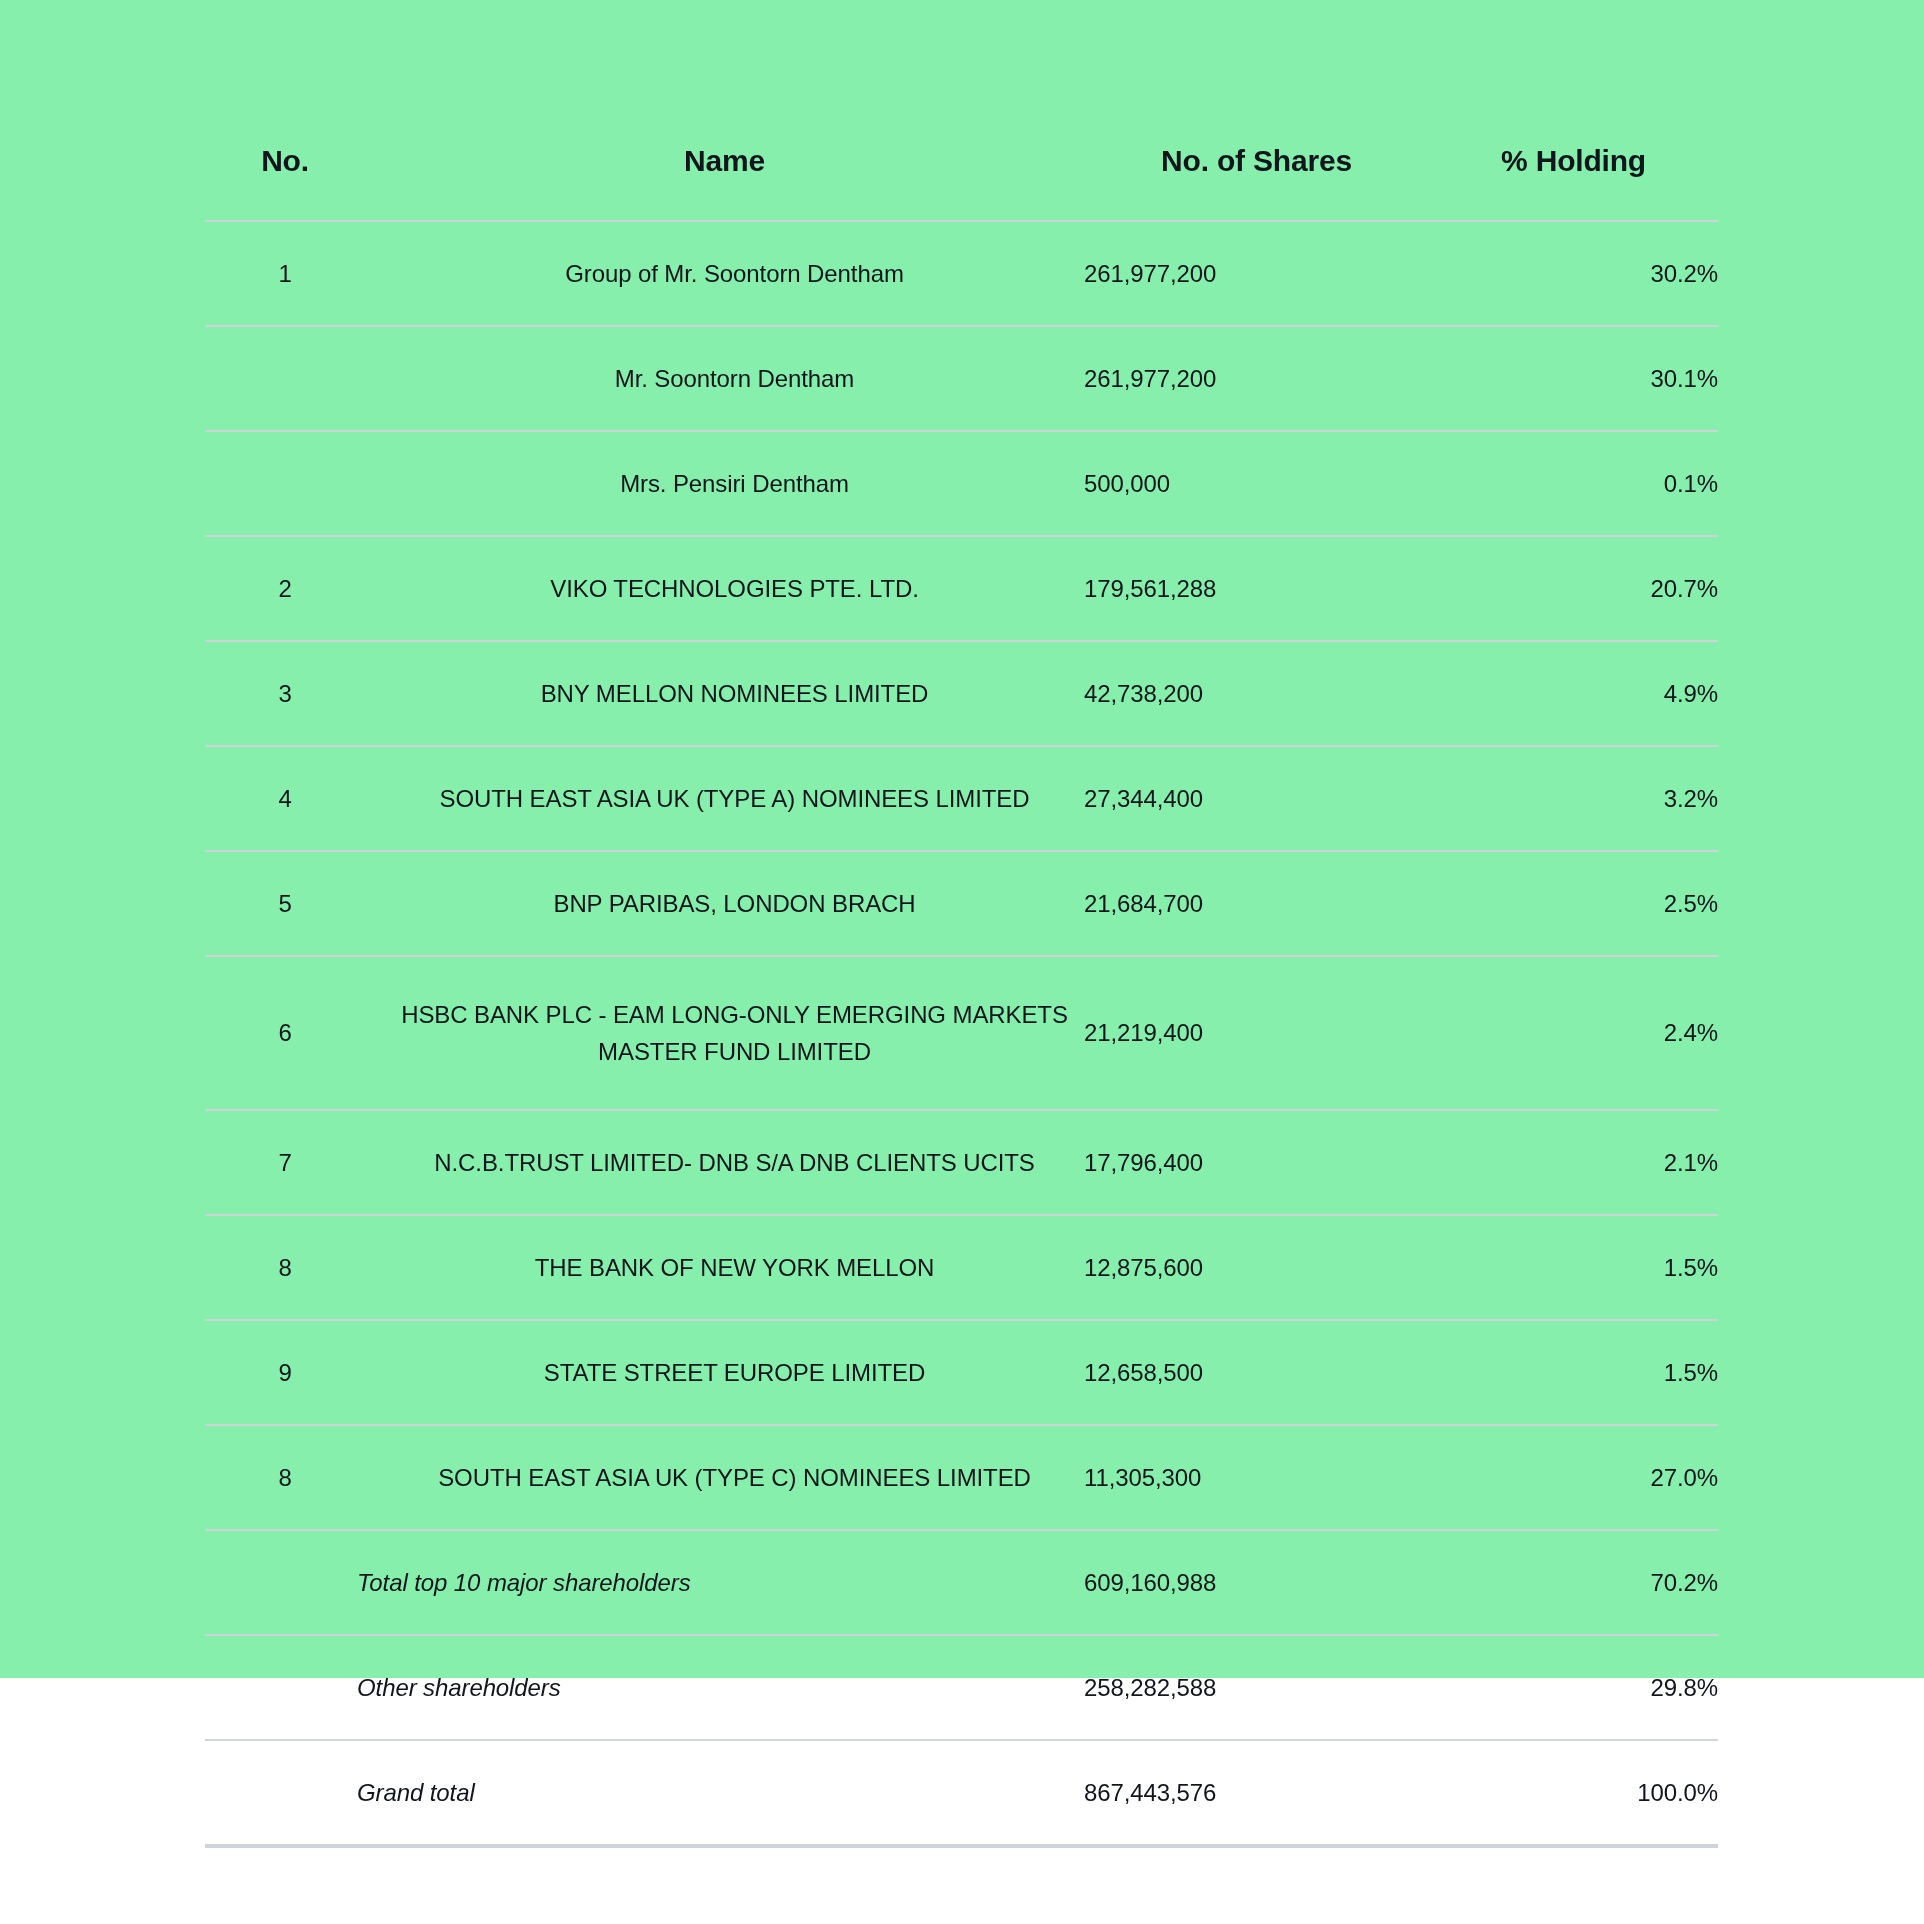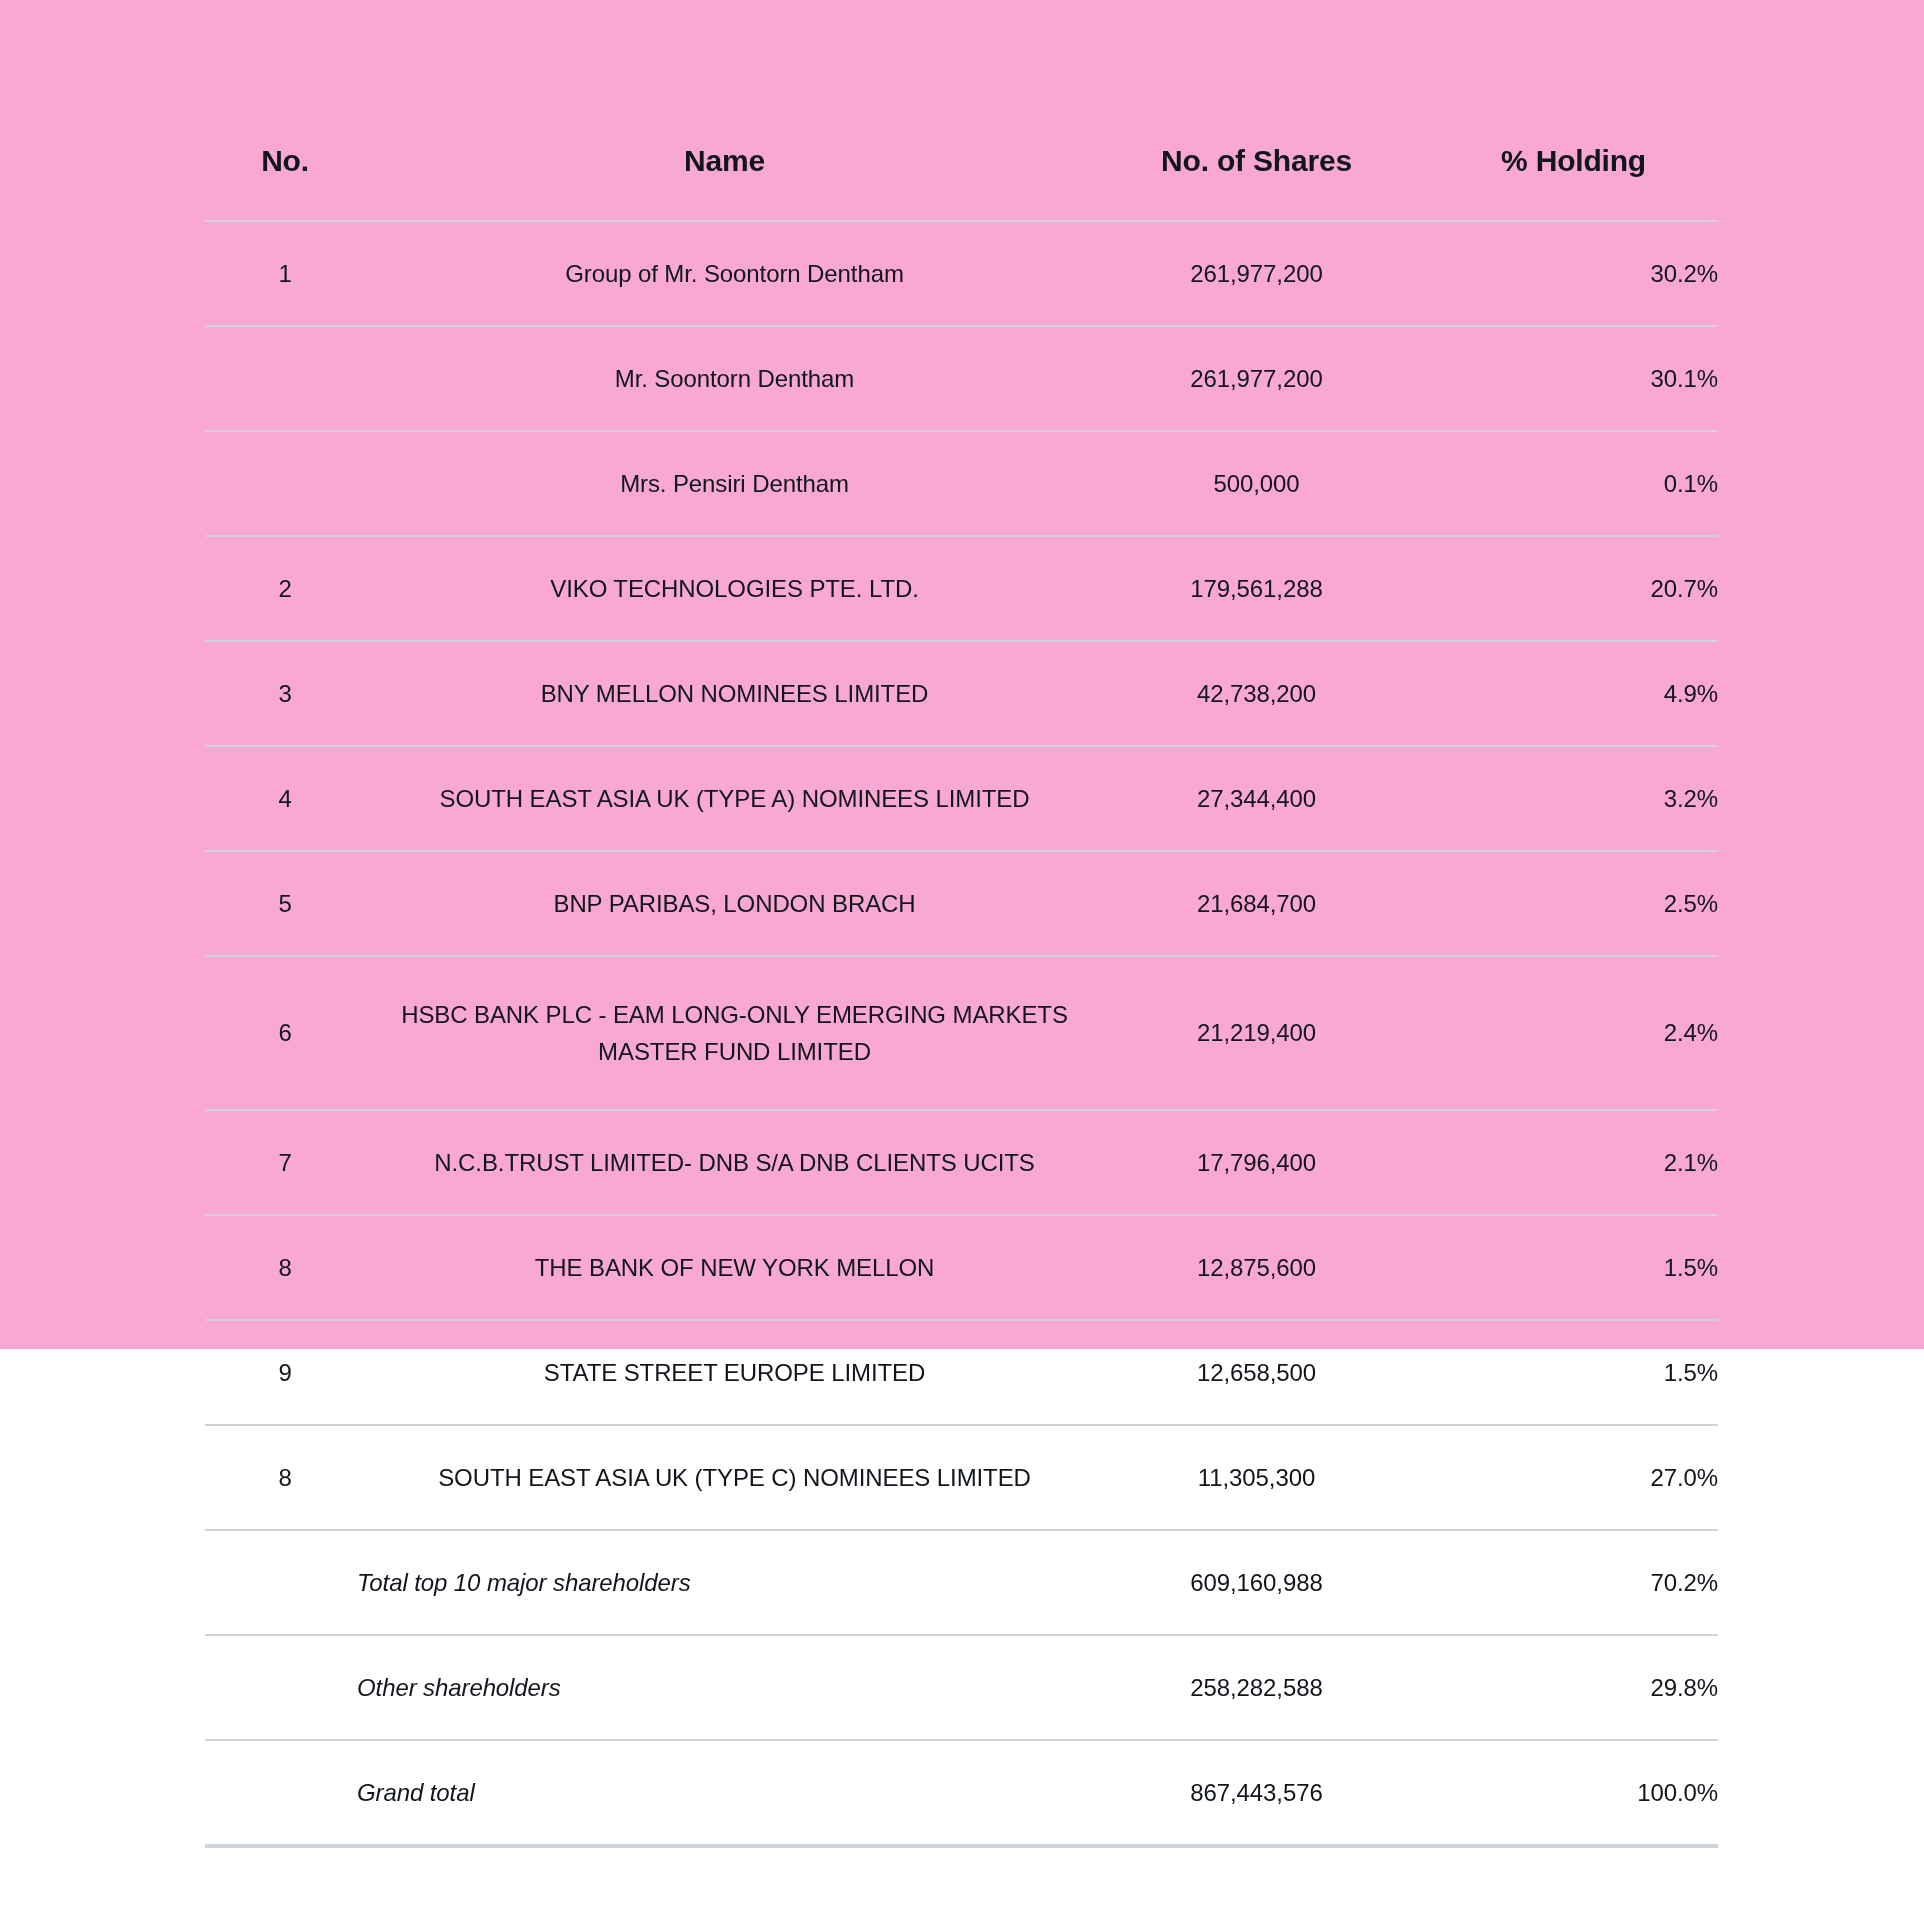--- a/index.html
+++ b/index.html
@@ -11,22 +11,22 @@
     width: 1925px;
     height: 1925px;
     font-family: "Liberation Sans", "DejaVu Sans", sans-serif;
     color: #11161d;
     -webkit-font-smoothing: antialiased;
   }
 
   .page {
     position: relative;
     width: 1925px;
-    height: 1349px;
-    background: #f9a8d4;
+    height: 1678px;
+    background: #86efac;
     box-sizing: border-box;
   }
 
   .table-wrap {
     position: absolute;
     left: 205px;
     top: 144px;
     width: 1513px;
   }
 
@@ -66,21 +66,21 @@
 
   td.col-no {
     text-align: center;
   }
   td.col-name {
     text-align: center;
     padding-left: 20px;
     line-height: 1.55;
   }
   td.col-shares {
-    text-align: center;
+    text-align: left;
     margin-top: 12px;
   }
   td.col-holding {
     text-align: right;
   }
 
   
   tr.summary td.col-summary-label {
     text-align: left;
     padding-left: 152px;

